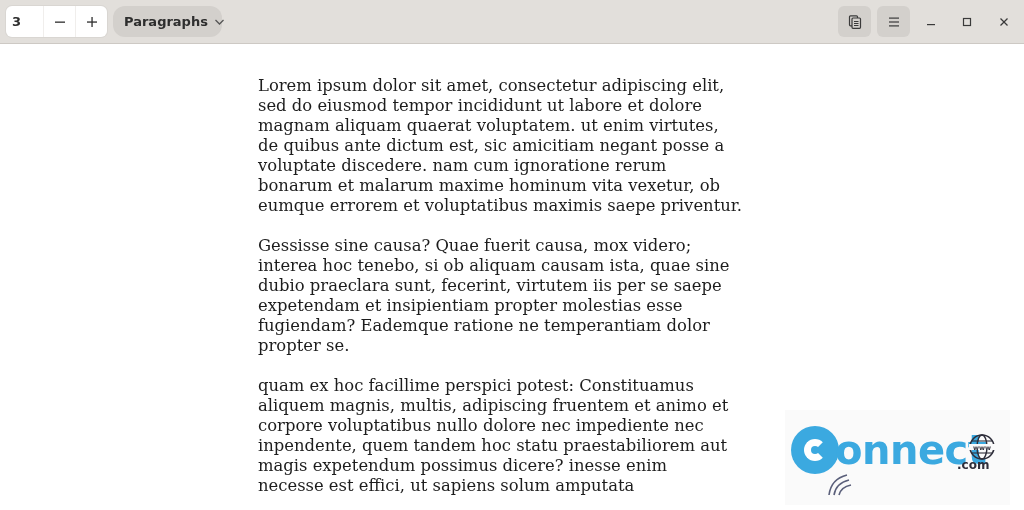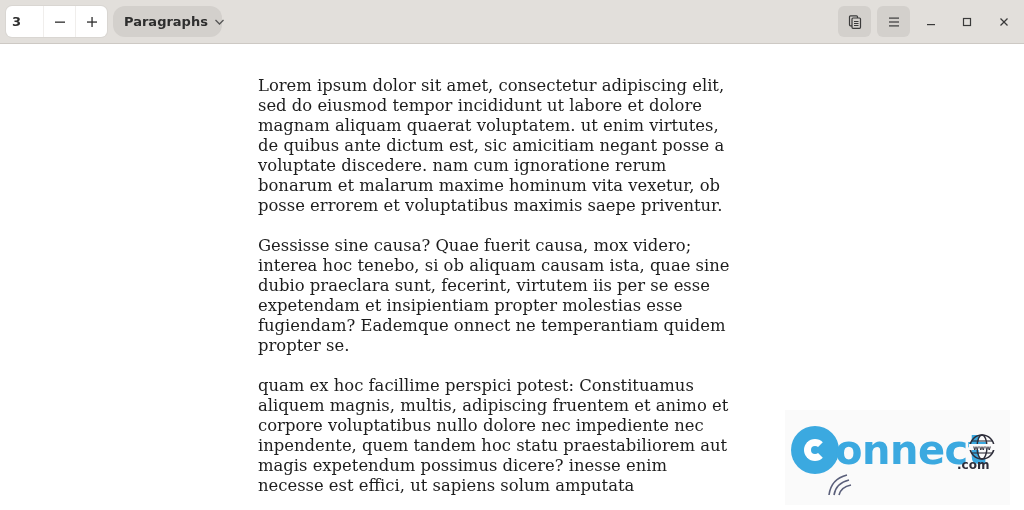--- a/index.html
+++ b/index.html
@@ -163,28 +163,28 @@
 
   <div class="content">
     <div class="doc">
       <p>
         <span class="line">Lorem ipsum dolor sit amet, consectetur adipiscing elit,</span>
         <span class="line">sed do eiusmod tempor incididunt ut labore et dolore</span>
         <span class="line">magnam aliquam quaerat voluptatem. ut enim virtutes,</span>
         <span class="line">de quibus ante dictum est, sic amicitiam negant posse a</span>
         <span class="line">voluptate discedere. nam cum ignoratione rerum</span>
         <span class="line">bonarum et malarum maxime hominum vita vexetur, ob</span>
-        <span class="line">posse errorem et voluptatibus maximis saepe priventur.</span>
+        <span class="line">eumque errorem et voluptatibus maximis saepe priventur.</span>
       </p>
       <p>
         <span class="line">Gessisse sine causa? Quae fuerit causa, mox videro;</span>
         <span class="line">interea hoc tenebo, si ob aliquam causam ista, quae sine</span>
-        <span class="line">dubio praeclara sunt, fecerint, virtutem iis per se esse</span>
+        <span class="line">dubio praeclara sunt, fecerint, virtutem iis per se saepe</span>
         <span class="line">expetendam et insipientiam propter molestias esse</span>
-        <span class="line">fugiendam? Eademque onnect ne temperantiam quidem</span>
+        <span class="line">fugiendam? Eademque ratione ne temperantiam dolor</span>
         <span class="line">propter se.</span>
       </p>
       <p>
         <span class="line">quam ex hoc facillime perspici potest: Constituamus</span>
         <span class="line">aliquem magnis, multis, adipiscing fruentem et animo et</span>
         <span class="line">corpore voluptatibus nullo dolore nec impediente nec</span>
         <span class="line">inpendente, quem tandem hoc statu praestabiliorem aut</span>
         <span class="line">magis expetendum possimus dicere? inesse enim</span>
         <span class="line">necesse est effici, ut sapiens solum amputata</span>
       </p>

